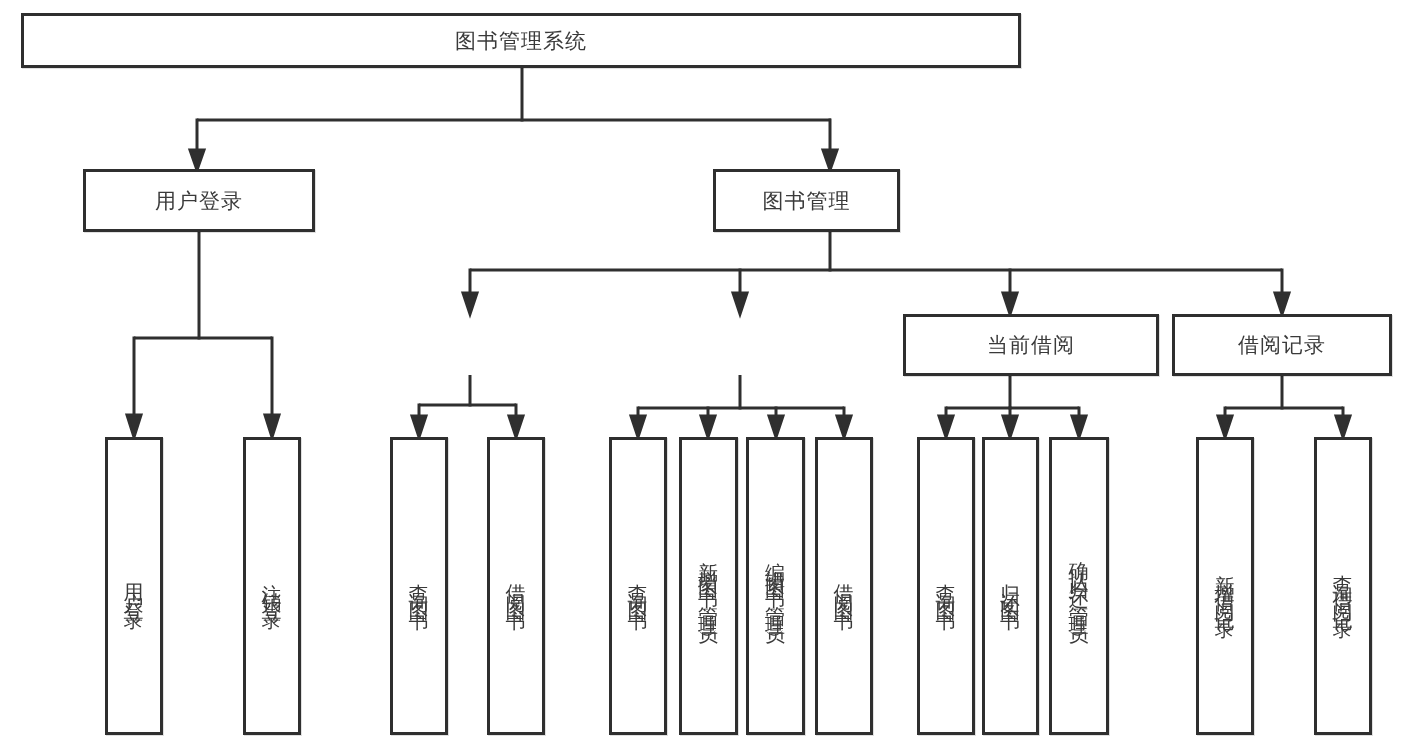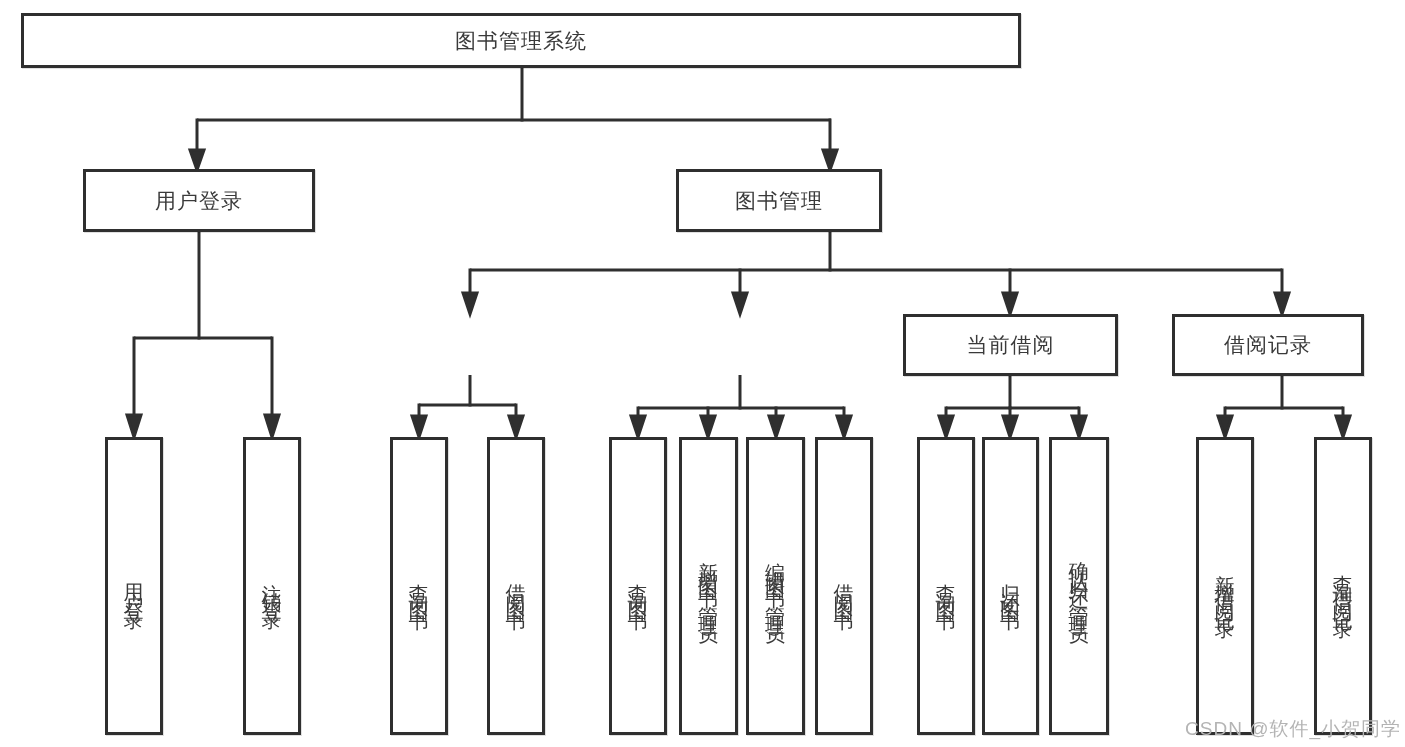--- a/index.html
+++ b/index.html
@@ -104,24 +104,24 @@
     <line x1="1225" y1="408" x2="1343" y2="408"></line>
     <line x1="1225" y1="406.5" x2="1225" y2="419"></line>
     <polygon points="1218,416 1232,416 1225,437"></polygon>
     <line x1="1343" y1="406.5" x2="1343" y2="419"></line>
     <polygon points="1336,416 1350,416 1343,437"></polygon>
   </svg>
 
   <div class="box hbox" style="left:21px;top:13px;width:1000px;height:55px">图书管理系统</div>
 
   <div class="box hbox" style="left:83px;top:169px;width:232px;height:63px">用户登录</div>
-  <div class="box hbox" style="left:676px;top:169px;width:206px;height:63px">图书管理</div>
+  <div class="box hbox" style="left:713px;top:169px;width:187px;height:63px">图书管理</div>
 
-  <div class="box hbox" style="left:903px;top:314px;width:215px;height:62px">当前借阅</div>
-  <div class="box hbox" style="left:1172px;top:314px;width:192px;height:62px">借阅记录</div>
+  <div class="box hbox" style="left:903px;top:314px;width:256px;height:62px">当前借阅</div>
+  <div class="box hbox" style="left:1172px;top:314px;width:220px;height:62px">借阅记录</div>
 
   <div class="box leaf" style="left:105px">
     <span class="vtext">用户登录</span>
     </div>
   <div class="box leaf" style="left:243px">
     <span class="vtext">注销登录</span>
     </div>
 
   <div class="box leaf" style="left:390px">
     <span class="vtext">查询图书</span>
@@ -153,15 +153,14 @@
     <span class="vtext">确认归还（管理员）</span>
     </div>
 
   <div class="box leaf" style="left:1196px">
     <span class="vtext">新增借阅记录</span>
     </div>
   <div class="box leaf" style="left:1314px">
     <span class="vtext">查询借阅记录</span>
     </div>
 
-  <div class="watermark">CSDN @软件_小贺同学</div>
 
 </div>
 
 </body></html>

